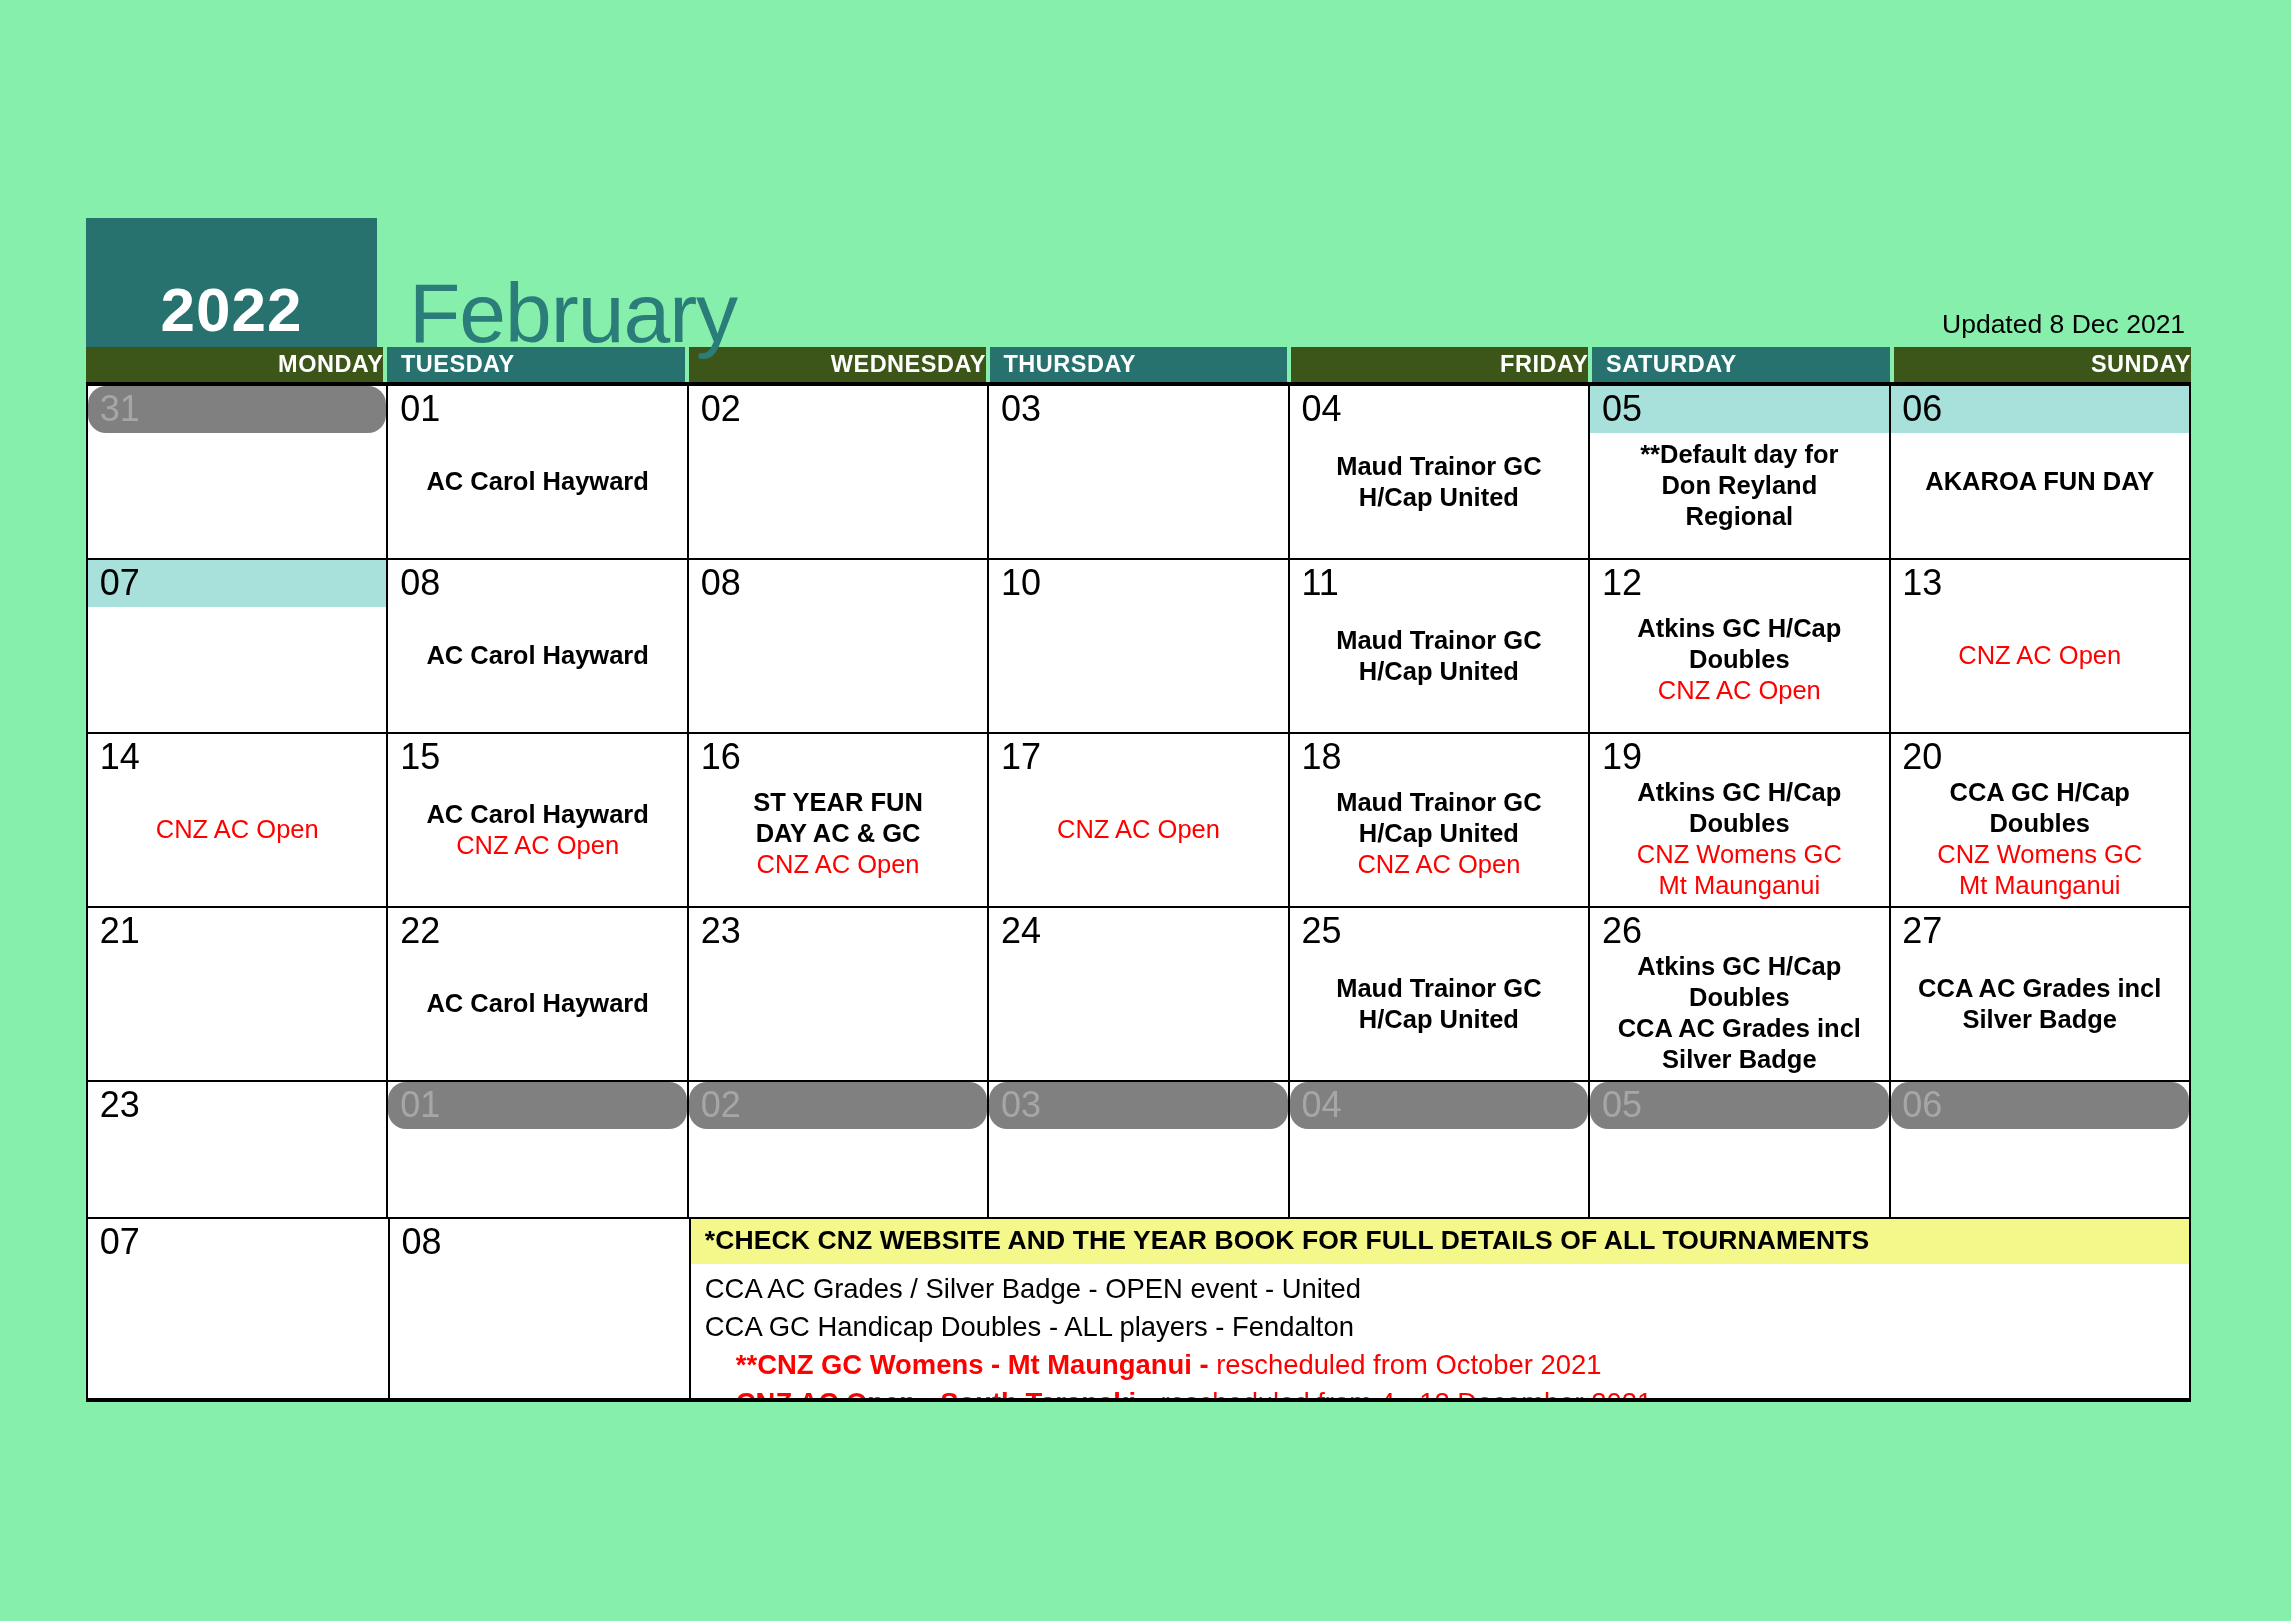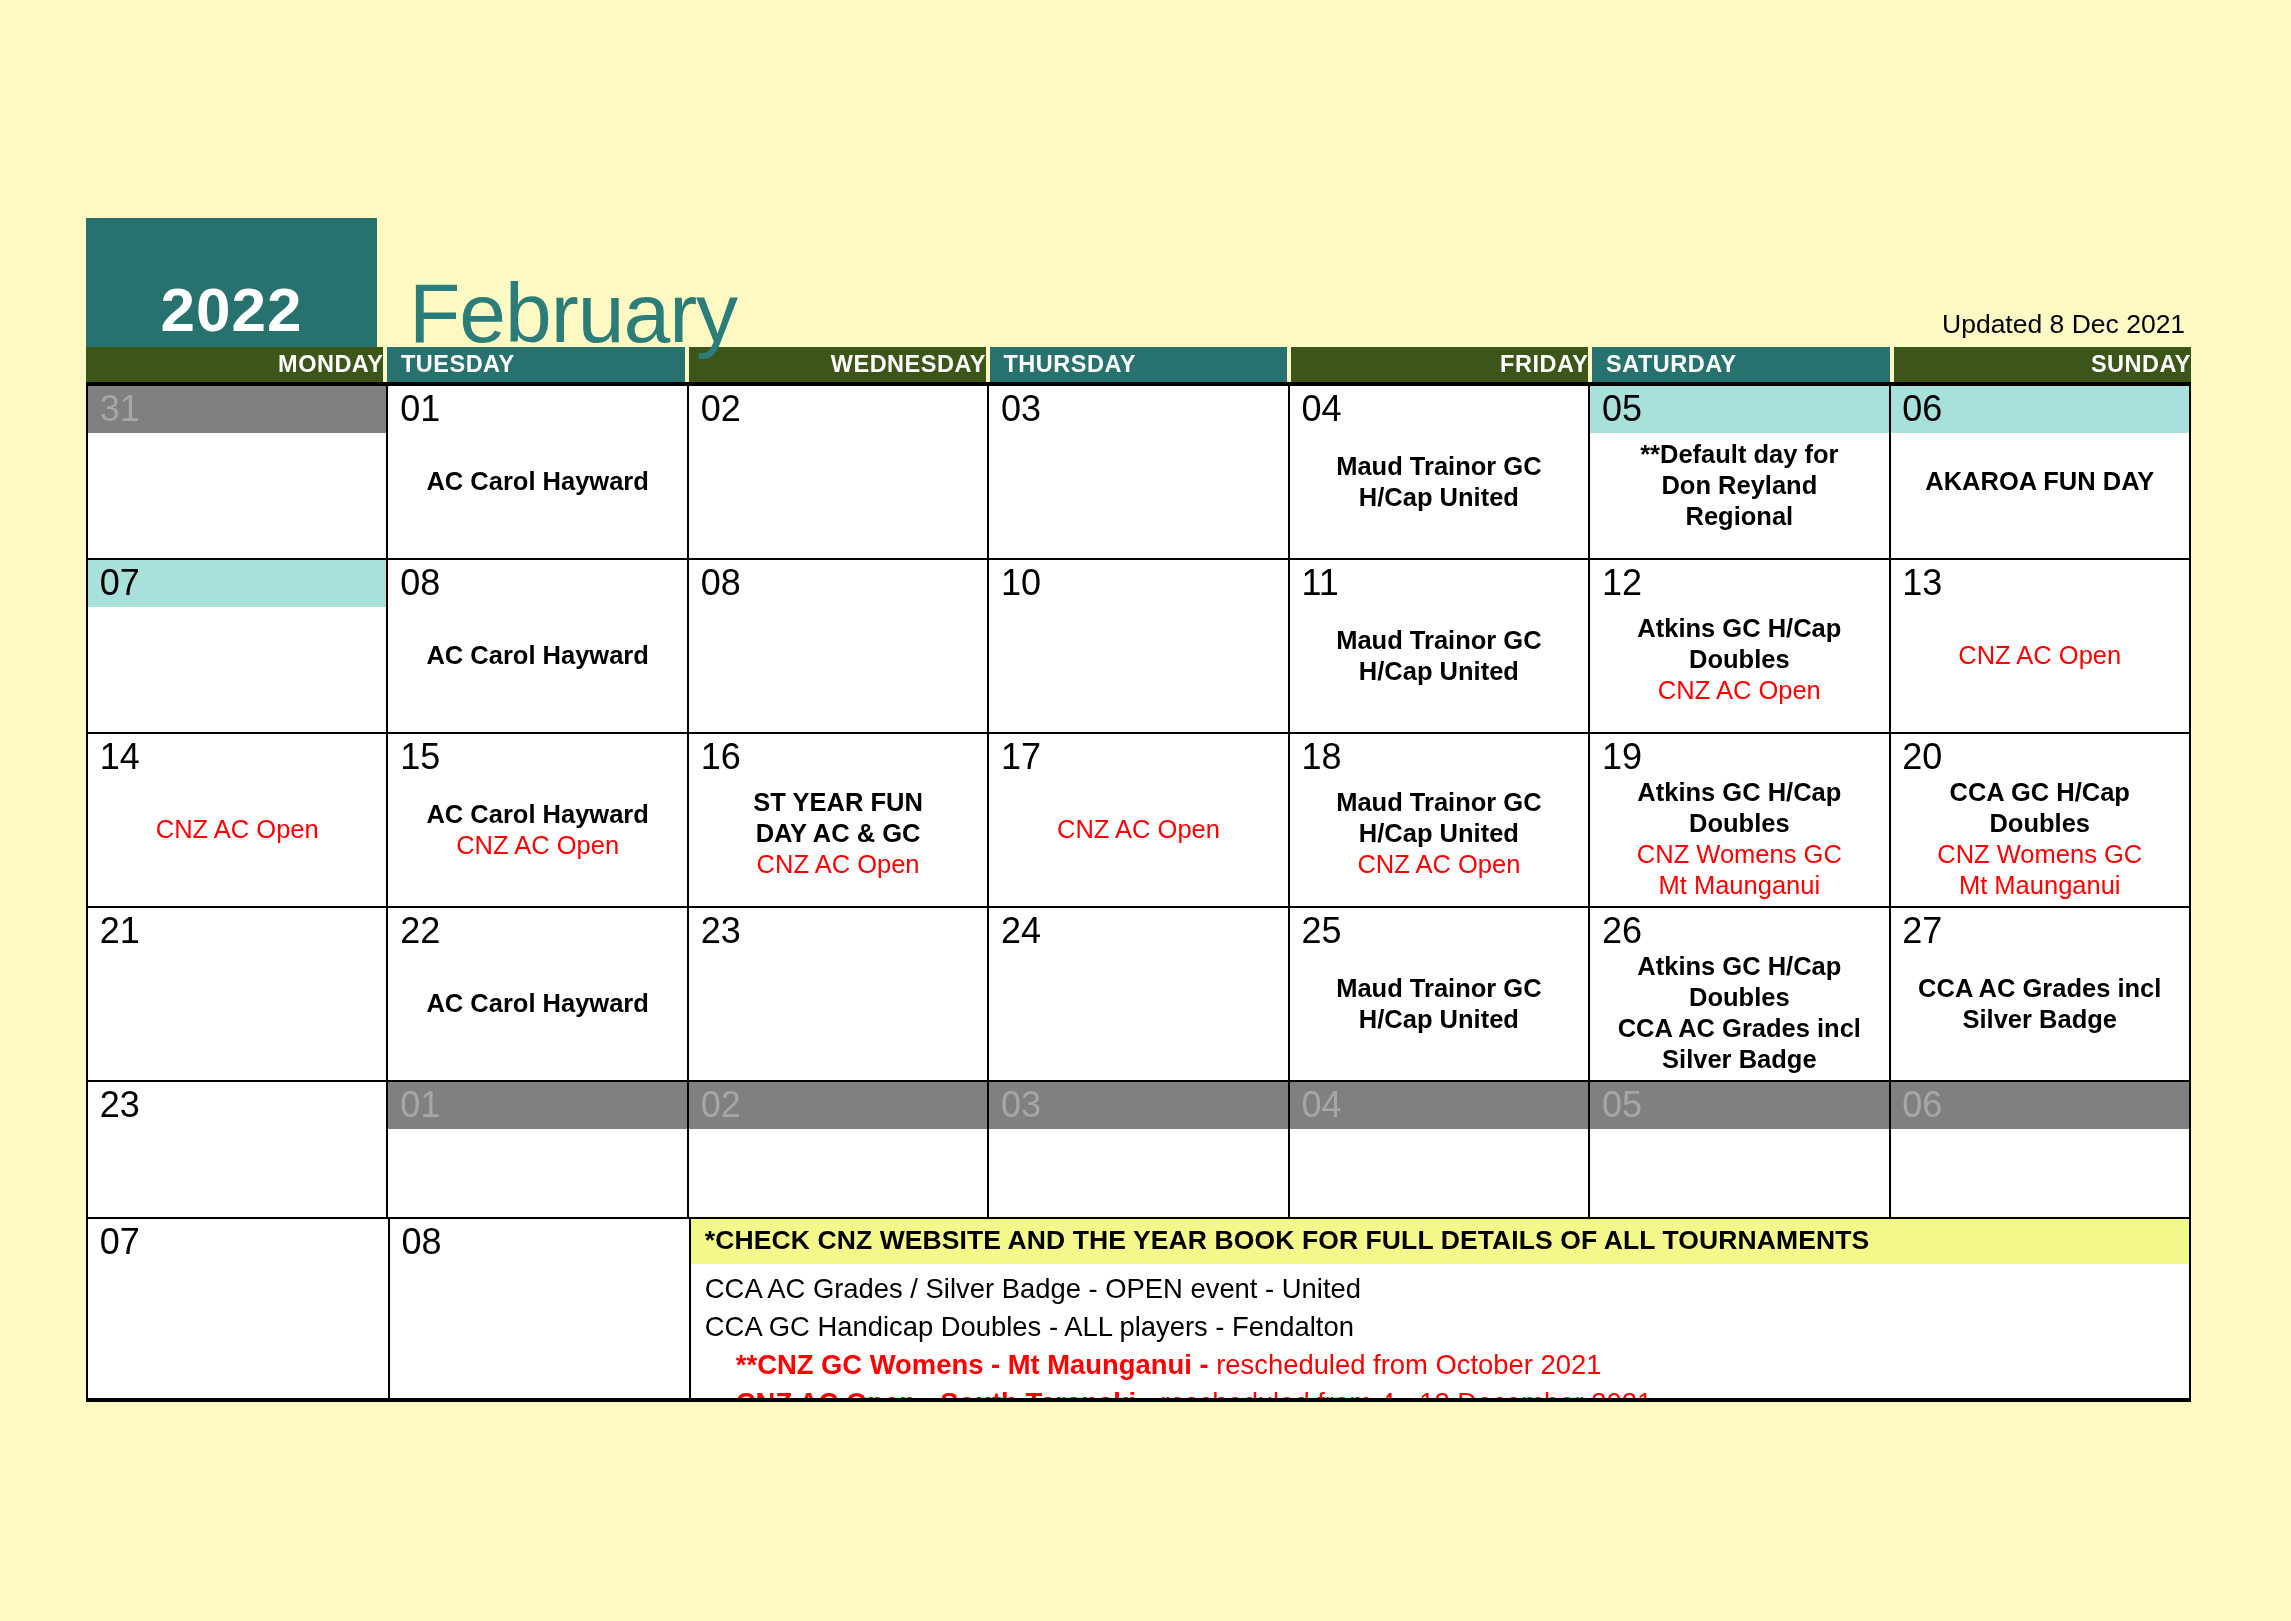--- a/index.html
+++ b/index.html
@@ -6,21 +6,21 @@
   html, body {
     margin: 0; padding: 0;
     width: 2292px; height: 1621px;
     background: #ffffff;
     font-family: "Liberation Sans", sans-serif;
   }
   .page {
     position: relative;
     width: 2292px;
     height: 1621px;
-    background: #fef9c3;
+    background: #86efac;
   }
   .sheet {
     position: absolute;
     left: 86px;
     top: 218px;
     width: 2105px;
   }
 
   
   .masthead {
@@ -115,21 +115,21 @@
     display: block;
     height: 47px;
     line-height: 45px;
     padding-left: 11.8px;
     font-size: 36px;
     color: #000000;
     font-weight: normal;
   }
   .cell.hl-aqua .daynum { background: #A8E0DC; }
   .cell.hl-grey { }
-  .cell.hl-grey .daynum { background: #808080; color: #A6A6A6; }
+  .cell.hl-grey .daynum { background: #808080; color: #A6A6A6; border-radius: 18px; }
 
   .events {
     padding: 0 5.9px;
     text-align: center;
   }
   .ev {
     font-size: 25.5px;
     font-weight: bold;
     line-height: 1.22;
     color: #000000;

